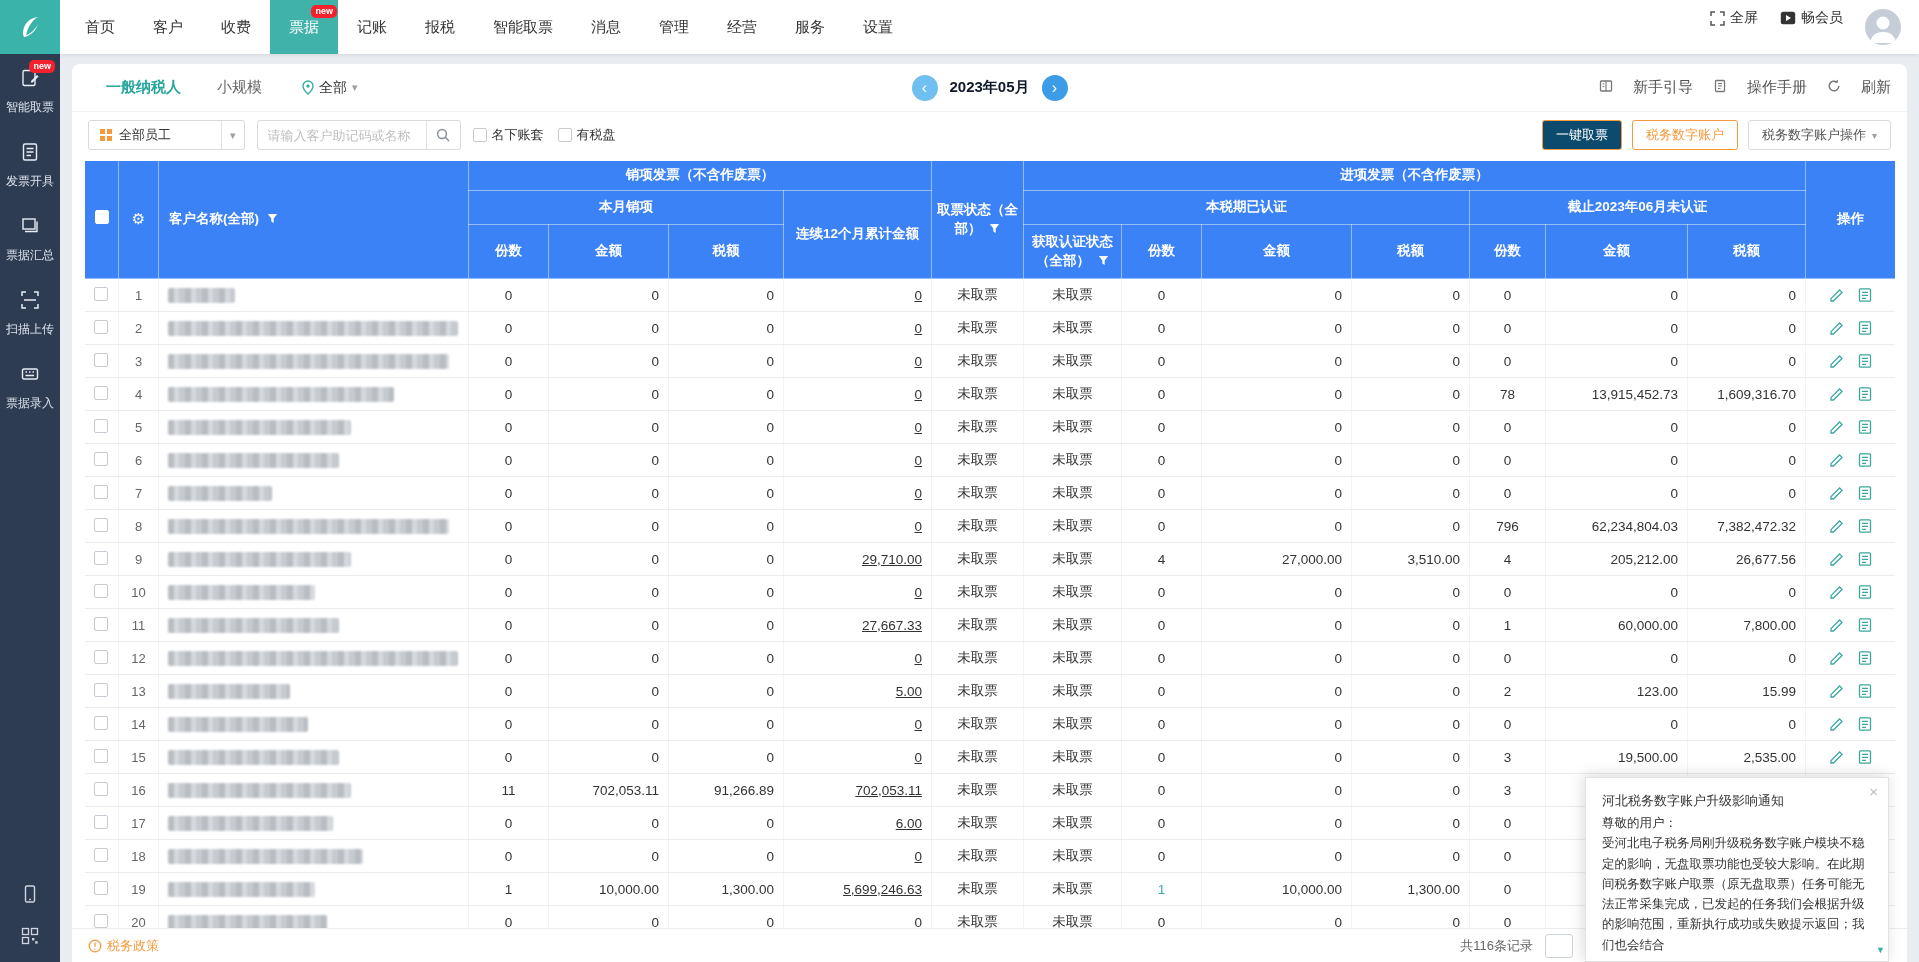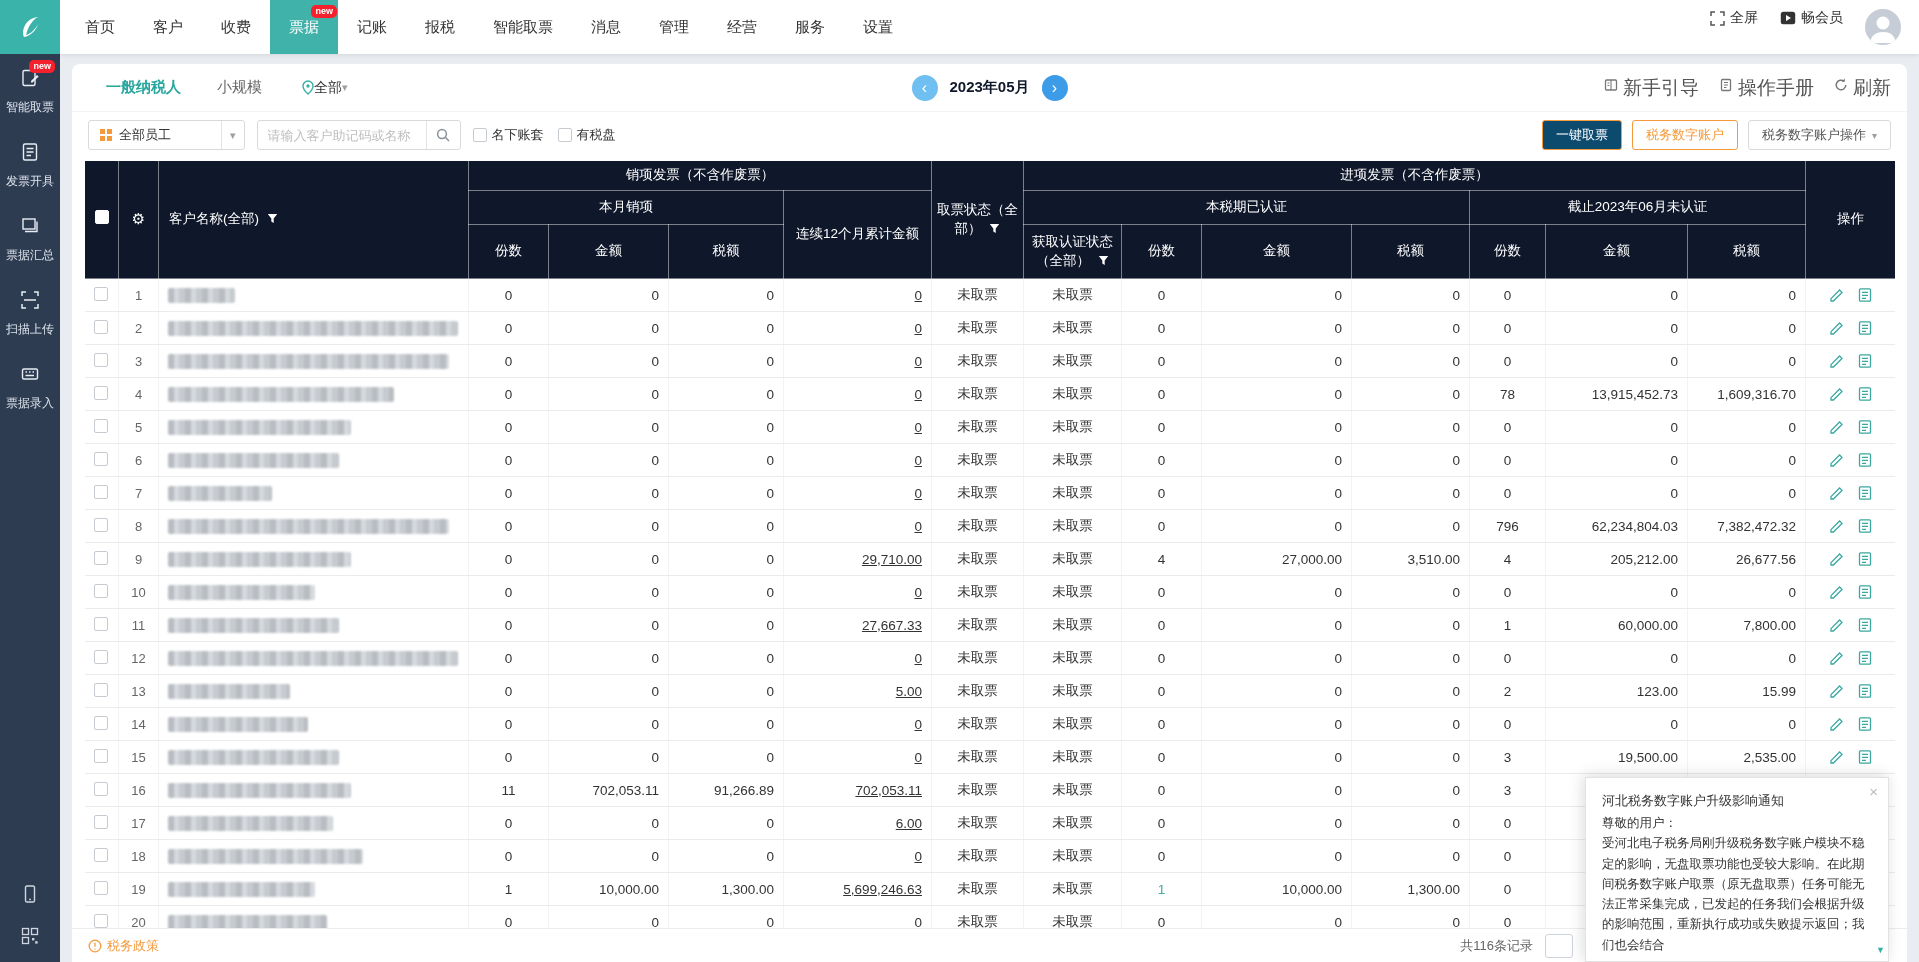--- a/index.html
+++ b/index.html
@@ -25,29 +25,29 @@
   .avatar{width:36px;height:36px;border-radius:50%;background:#c7cdd6;display:flex;align-items:center;justify-content:center;overflow:hidden}
 
   
   .main{position:fixed;left:60px;top:54px;right:0;bottom:0;padding:10px 12px 0;background:#e9edf2}
   .card{background:#fff;height:100%;border-radius:8px 8px 0 0;display:flex;flex-direction:column;overflow:hidden}
 
   
   .subheader{height:48px;display:flex;align-items:center;padding:0 16px;position:relative;border-bottom:1px solid #f2f3f5;flex-shrink:0}
   .tab{padding:6px 18px;font-size:15px;color:#666;cursor:pointer}
   .tab.active{color:#27a69e;font-weight:bold}
-  .scope{display:flex;align-items:center;margin-left:22px;font-size:14px;cursor:pointer}
+  .scope{display:flex;align-items:center;gap:5px;margin-left:22px;font-size:14px;cursor:pointer}
   .scope .chev{color:#9aa0a6;font-size:11px}
   .period{position:absolute;left:50%;transform:translateX(-50%);display:flex;align-items:center;gap:12px}
   .pbtn{width:26px;height:26px;border-radius:50%;color:#fff;display:flex;align-items:center;justify-content:center;font-size:16px;cursor:pointer;line-height:1}
   .pbtn.prev{background:#6fc0f0}
   .pbtn.next{background:#3d9ce7}
   .period .ptext{font-size:15px;font-weight:bold;color:#0f172a}
   .quicklinks{margin-left:auto;display:flex;align-items:center}
-  .qlink{display:flex;gap:5px;font-size:19px;color:#555;margin-left:20px;cursor:pointer}
+  .qlink{display:flex;align-items:center;gap:20px;font-size:15px;color:#555;margin-left:20px;cursor:pointer}
 
   
   .toolbar{height:46px;display:flex;align-items:center;padding:0 16px;gap:12px;flex-shrink:0}
   .select-box{display:flex;align-items:center;height:30px;border:1px solid #d9d9d9;border-radius:3px;font-size:13px;color:#333;background:#fff;cursor:pointer}
   .select-box .seg{display:flex;align-items:center;gap:6px;padding:0 10px;height:100%}
   .select-box .chev-seg{border-left:1px solid #e3e3e3;padding:0 8px;color:#9aa0a6;font-size:11px;display:flex;align-items:center;height:100%}
   .search{display:flex;align-items:center;height:30px;border:1px solid #d9d9d9;border-radius:3px;background:#fff}
   .search input{border:none;outline:none;padding:0 10px;font-size:13px;width:168px;color:#333;background:transparent}
   .search input::placeholder{color:#bfbfbf}
   .search .sbtn{width:34px;height:100%;border-left:1px solid #e3e3e3;display:flex;align-items:center;justify-content:center;cursor:pointer}
@@ -56,21 +56,21 @@
   .tb-right{margin-left:auto;display:flex;align-items:center;gap:10px}
   .btn{height:30px;padding:0 13px;border-radius:3px;font-size:13px;display:flex;align-items:center;gap:6px;cursor:pointer;white-space:nowrap}
   .btn.primary{background:#0c4a6e;color:#fff;border:1px solid #f59a3c}
   .btn.outline{background:#fff;color:#f59a3c;border:1px solid #f59a3c}
   .btn.plain{background:#fff;color:#555;border:1px solid #d9d9d9}
   .btn .chev{font-size:10px;color:#9aa0a6}
 
   
   .table-wrap{position:relative;flex:1;overflow:hidden;margin:2px 12px 0}
   table.tbl{border-collapse:collapse;table-layout:fixed;width:1797px;font-size:13.5px}
-  .tbl thead th{background:#0f172a;color:#fff;font-weight:400;border:1px solid rgba(255,255,255,.45);text-align:center;padding:2px 5px;line-height:1.35}
+  .tbl thead th{background:#3b82f6;color:#fff;font-weight:700;border:1px solid rgba(255,255,255,.45);text-align:center;padding:2px 5px;line-height:1.35}
   .tbl thead tr:nth-child(1) th{height:30px}
   .tbl thead tr:nth-child(2) th{height:34px}
   .tbl thead tr:nth-child(3) th{height:54px}
   .tbl thead th.al{text-align:left;padding-left:10px}
   .tbl td{border-bottom:1px solid #e8ecee;border-right:1px solid #f1f3f5;height:33px;padding:0 9px;color:#333;overflow:hidden;white-space:nowrap}
   .tbl td.c{text-align:center}
   .tbl td.r{text-align:right}
   .tbl td.idx{color:#666;font-size:13px}
   .tbl td.tl{color:#3aaca4}
   .mask{height:15px;border-radius:2px;background:repeating-linear-gradient(90deg,#adb2b8 0 6px,#cfd3d8 6px 11px,#bdc2c8 11px 17px);filter:blur(1.3px);opacity:.85}

